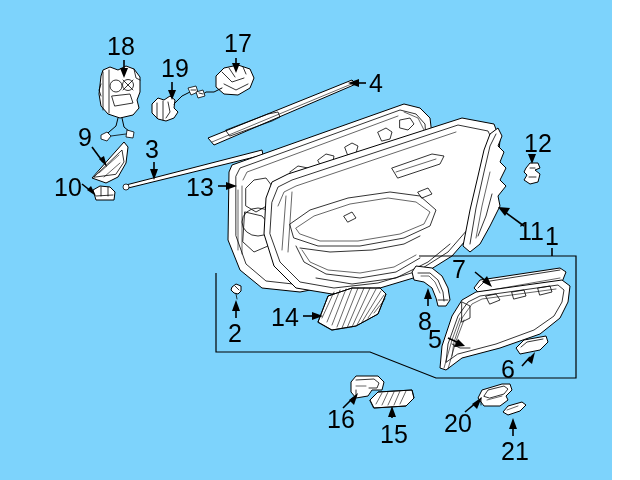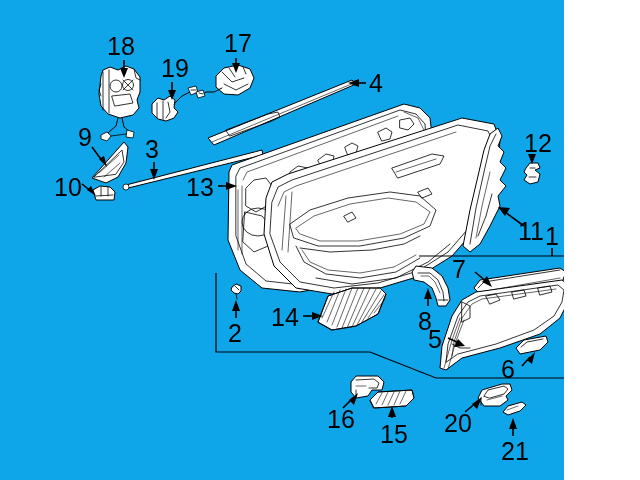--- a/index.html
+++ b/index.html
@@ -5,23 +5,23 @@
   html, body {
     margin: 0;
     padding: 0;
     background: #ffffff;
   }
   body {
     font-family: "Liberation Sans", sans-serif;
   }
   #stage {
     position: relative;
-    width: 564px;
+    width: 612px;
     height: 480px;
-    background: #0ea5e9;
+    background: #7dd3fc;
     overflow: hidden;
     text-decoration: underline;
   }
   #diagram {
     position: absolute;
     left: 0;
     top: 0;
     width: 640px;
     height: 480px;
   }

